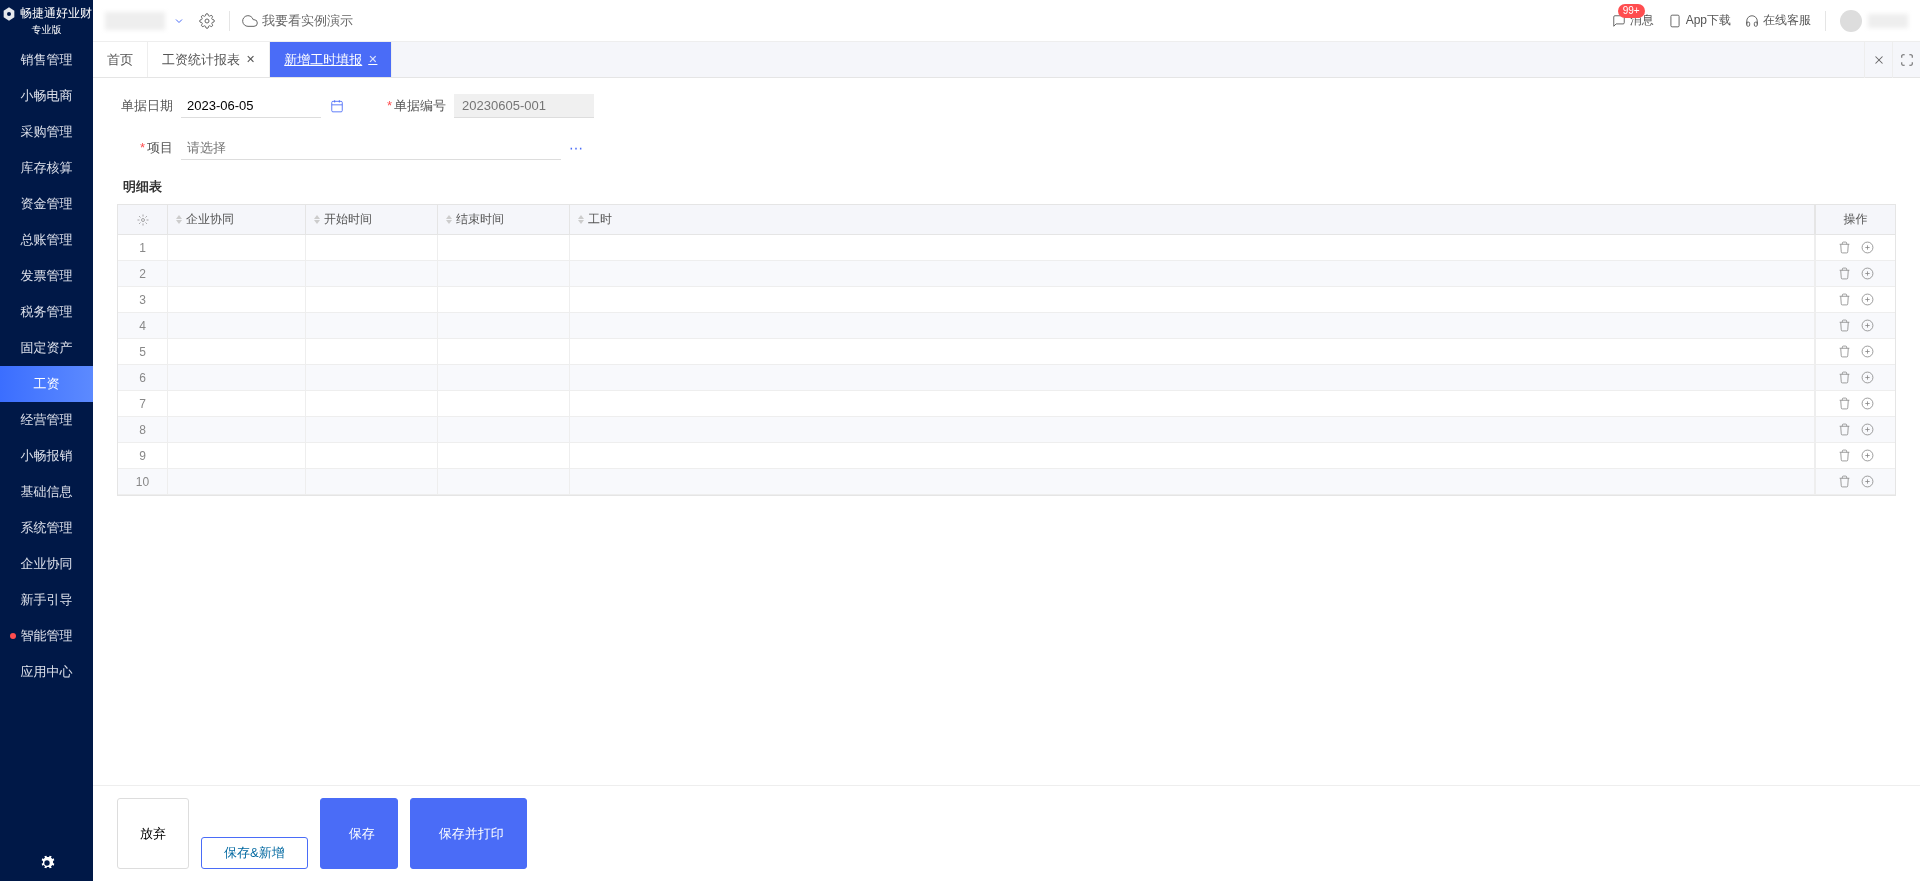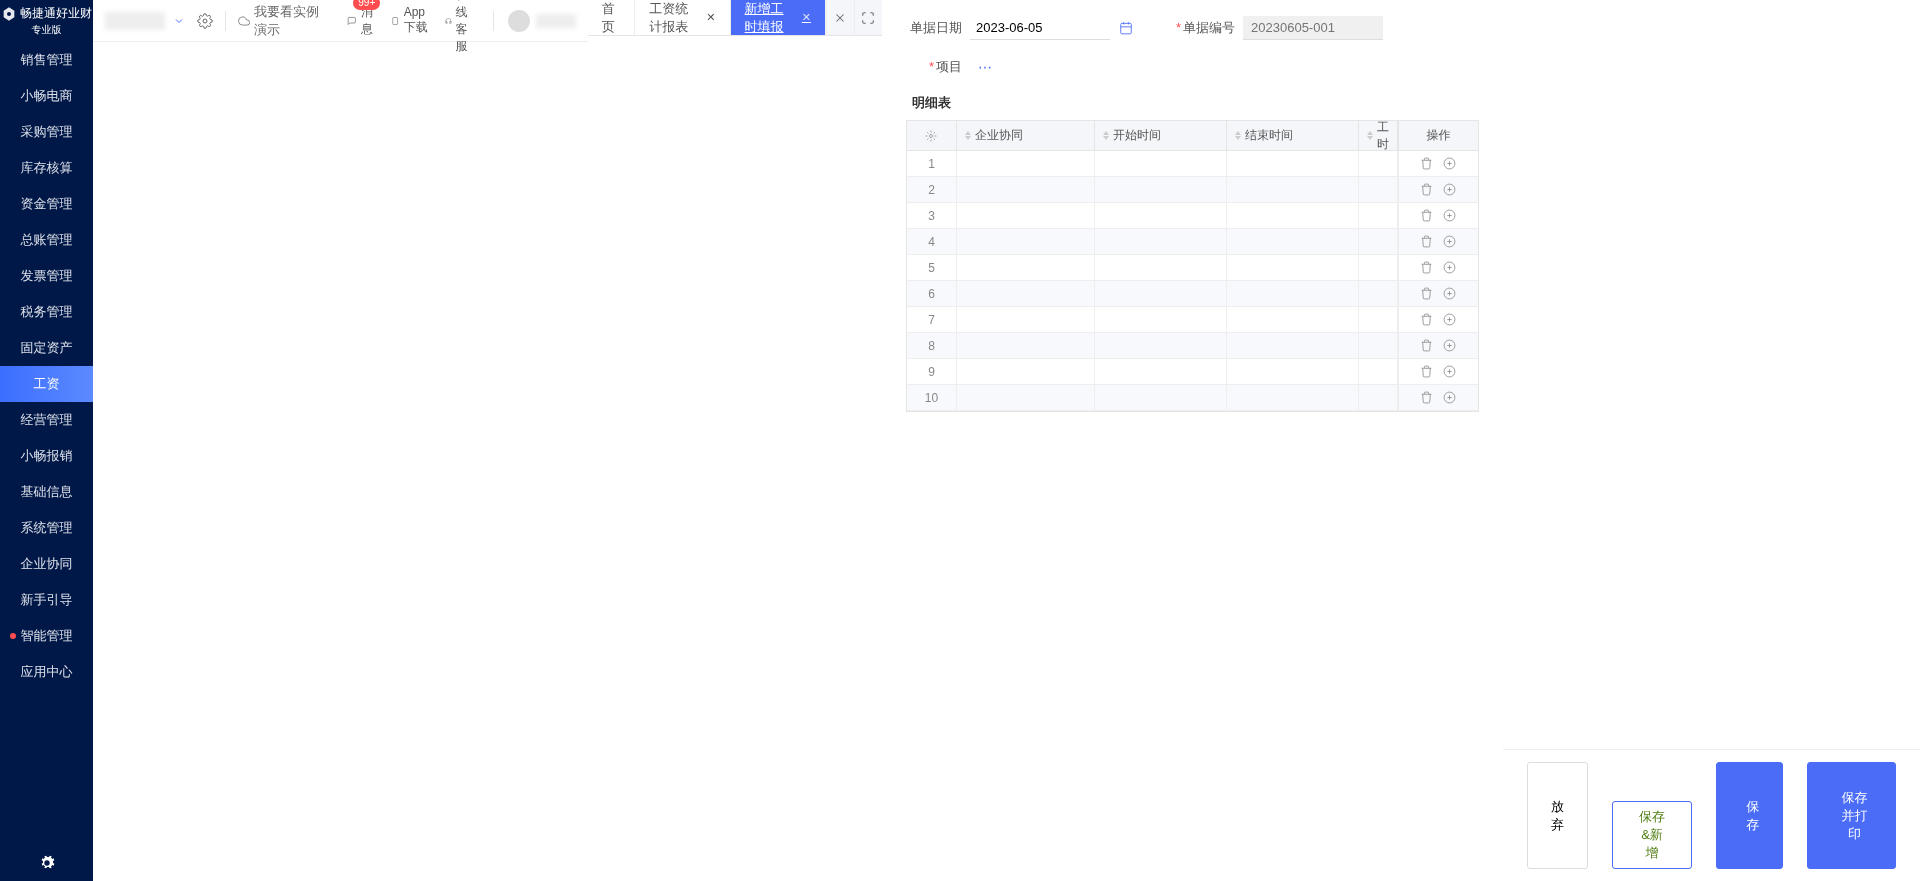--- a/index.html
+++ b/index.html
@@ -15,21 +15,21 @@
     .logo-text { font-size: 12px; color: #fff; }
     .logo-sub { font-size: 10px; color: #fff; margin-top: 1px; }
     .sidebar-items { flex: 1; overflow-y: auto; }
     .sidebar-item { height: 36px; display: flex; align-items: center; justify-content: center; font-size: 13px; cursor: pointer; color: #dce0ea; position: relative; }
     .sidebar-item.active { background: linear-gradient(90deg, #3b6eff, #5c8aff); color: #fff; }
     .sidebar-item .dot { position: absolute; left: 10px; top: 50%; transform: translateY(-50%); width: 6px; height: 6px; border-radius: 50%; background: #ff4d4f; }
     .sidebar-footer { height: 36px; display: flex; align-items: center; justify-content: center; }
     .gear-icon { width: 16px; height: 16px; fill: #fff; }
     
     
-    .main { flex: 1; display: flex; flex-direction: row; min-width: 0; }
+    .main { flex: 1; display: flex; flex-direction: column; min-width: 0; }
     
     
     .topbar { height: 42px; background: #fff; border-bottom: 1px solid #eee; display: flex; align-items: center; padding: 0 12px; gap: 12px; }
     .org-select { display: flex; align-items: center; gap: 8px; }
     .org-blur { width: 60px; height: 18px; background: #eee; filter: blur(2px); }
     .chev-down { width: 12px; height: 12px; stroke: #4a6cf7; stroke-width: 2; fill: none; }
     .topbar-icon-btn { width: 20px; height: 20px; display: flex; align-items: center; justify-content: center; cursor: pointer; }
     .topbar-icon-btn svg { width: 16px; height: 16px; stroke: #666; fill: none; stroke-width: 1.5; }
     .demo-link { display: flex; align-items: center; gap: 4px; color: #666; font-size: 13px; cursor: pointer; }
     .demo-link svg { width: 16px; height: 16px; stroke: #666; fill: none; stroke-width: 1.5; }
@@ -91,23 +91,23 @@
     .td:last-child { border-right: none; }
     .td-rownum { width: 50px; justify-content: center; color: #888; }
     .td-emp { width: 138px; }
     .td-start { width: 132px; }
     .td-end { width: 132px; }
     .td-hours { flex: 1; }
     .td-ops { width: 80px; justify-content: center; gap: 10px; border-left: 1px solid #eee; }
     .td-ops svg { width: 13px; height: 13px; stroke: #888; fill: none; stroke-width: 1.5; cursor: pointer; }
     
     
-    .footer { margin-top: auto; padding: 12px 24px; display: flex; justify-content: flex-end; gap: 24px; border-top: 1px solid #eee; }
+    .footer { margin-top: auto; padding: 12px 24px; display: flex; gap: 12px; border-top: 1px solid #eee; }
     .btn { padding: 6px 22px; font-size: 13px; border-radius: 3px; cursor: pointer; border: 1px solid #ddd; background: #fff; }
-    .btn-outline { border-color: #4a6cf7; color: #4d7c0f; background: #fff; margin-top: 39px; }
+    .btn-outline { border-color: #4a6cf7; color: #0369a1; background: #fff; margin-top: 39px; }
     .btn-primary { background: #4a6cf7; color: #fff; border-color: #4a6cf7; padding-left: 28px; }
   </style>
 </head>
 <body>
 
 <div class="app">
   <aside class="sidebar">
     <div class="sidebar-logo">
       <div class="logo-row">
         <svg class="logo-icon" viewBox="0 0 24 24">
@@ -278,20 +278,21 @@
           </span>
         </div>
         <div class="form-field">
           <span class="field-label"><span class="req">*</span><span>单据编号</span></span>
           <input class="field-input disabled" disabled="" placeholder="20230605-001" style="">
         </div>
       </div>
       <div class="form-row">
         <div class="form-field">
           <span class="field-label"><span class="req">*</span><span>项目</span></span>
+          <input class="field-input wide" placeholder="请选择" style="">
           <span class="more-dots">⋯</span>
         </div>
       </div>
 
       <div class="section-title">明细表</div>
       <div class="table-wrap">
         <div class="table">
           <div class="thead">
             <div class="th th-rownum">
               <svg viewBox="0 0 24 24">

